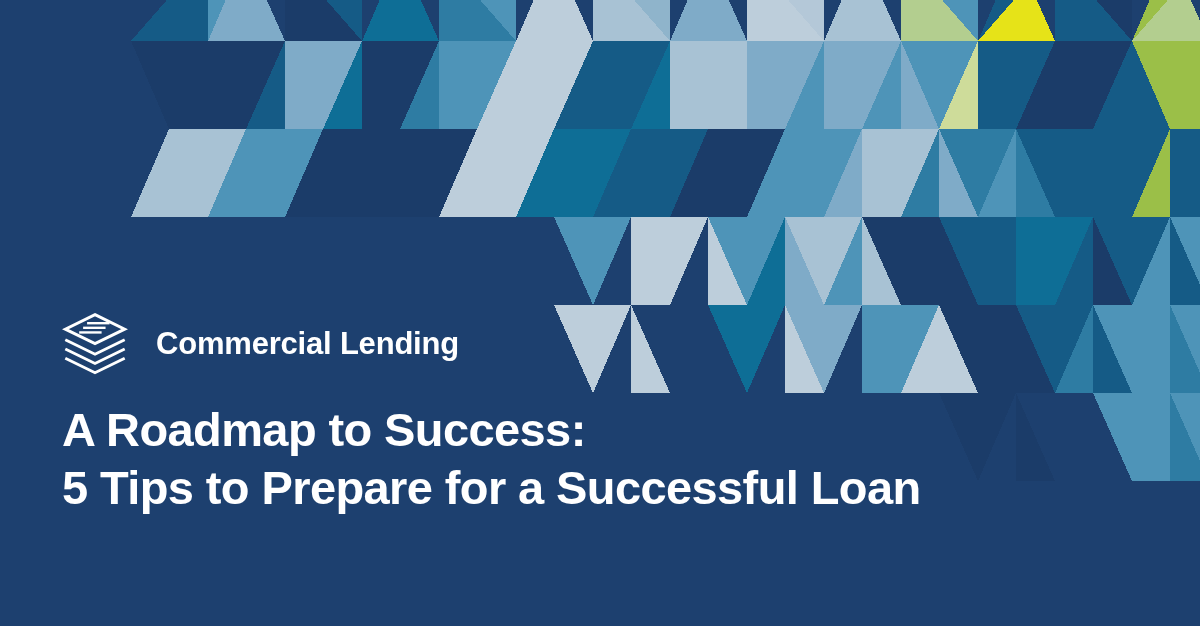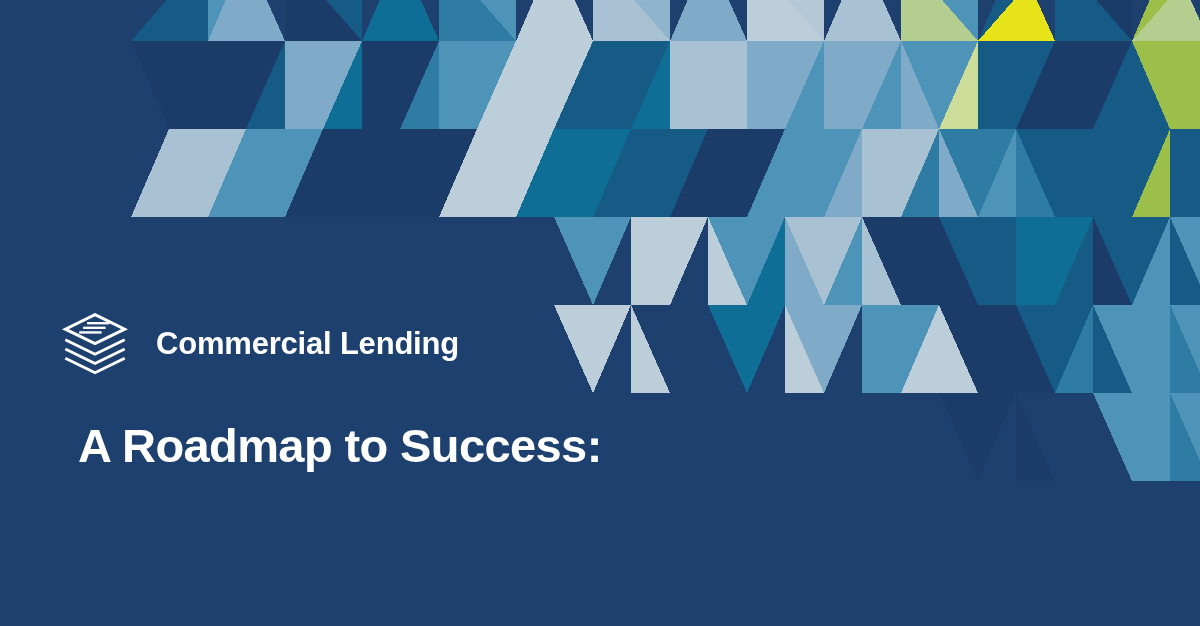--- a/index.html
+++ b/index.html
@@ -49,21 +49,21 @@
     letter-spacing:-0.2px;
     line-height:1;
     white-space:nowrap;
     font-family:"Liberation Sans", sans-serif;
   }
   .headline{
     position:absolute;
     left:62px;
     top:401px;
     width:1120px;
-    margin:16px;
+    margin:0;
     padding:0;
     color:#ffffff;
     font-size:47px;
     font-weight:bold;
     line-height:58px;
     letter-spacing:-0.6px;
     font-family:"Liberation Sans", sans-serif;
   }
   .headline .line{
     display:block;
@@ -286,16 +286,17 @@
           <line x1="38" y1="18" x2="72" y2="18"></line>
           <line x1="32" y1="25" x2="66" y2="25"></line>
           <line x1="26" y1="32" x2="60" y2="32"></line>
         </g>
       </svg>
       <span class="brand-name">Commercial Lending</span>
     </div>
 
     <h1 class="headline">
       <span class="line">A Roadmap to Success:</span>
+      <span class="line">5 Tips to Prepare for a Successful Loan</span>
     </h1>
 
   </div>
 </div>
 
 </body></html>

